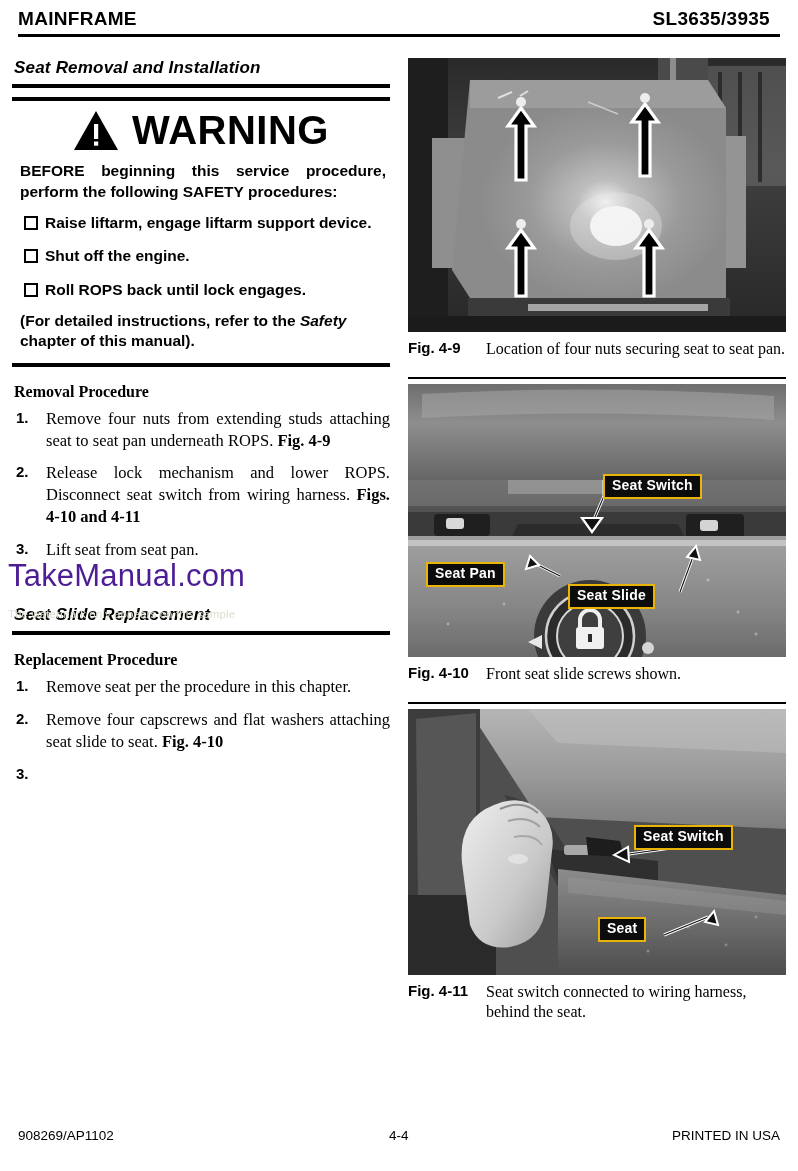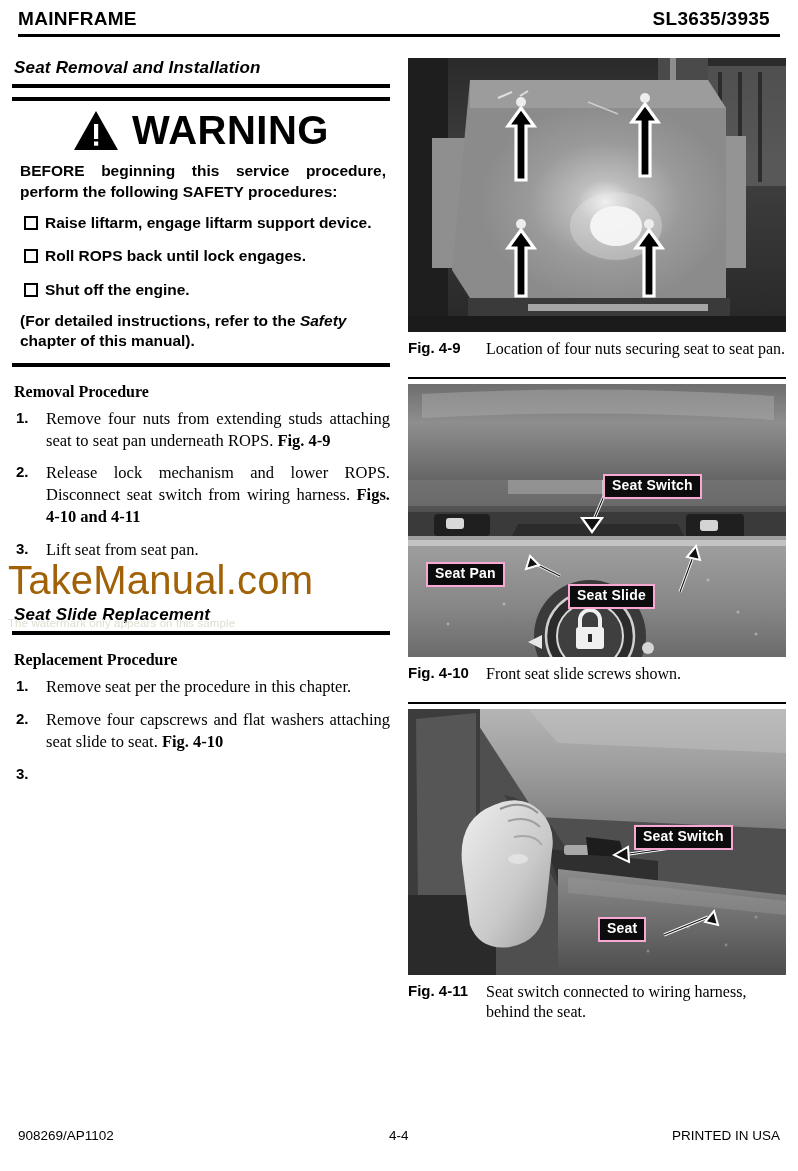--- a/index.html
+++ b/index.html
@@ -194,22 +194,22 @@
   .watermark {
     position: absolute;
     left: 8px;
     top: 560px;
     width: 330px;
     pointer-events: none;
     user-select: none;
   }
   .watermark .wm-main {
     font-family: "Liberation Sans", sans-serif;
-    font-size: 40px;
-    color: #a16207;
+    font-size: 31px;
+    color: #4c1d95;
     letter-spacing: 0.2px;
     line-height: 1;
   }
   .watermark .wm-sub {
     font-family: "Liberation Sans", sans-serif;
     font-size: 11.5px;
     color: #dde0cf;
     margin-top: 17px;
     letter-spacing: 0.1px;
   }
@@ -251,21 +251,21 @@
 
   
   .callout {
     position: absolute;
     font-family: "Liberation Sans", sans-serif;
     font-weight: bold;
     font-size: 14px;
     letter-spacing: 0.2px;
     color: #fff;
     background: #0c0c0c;
-    border: 2px solid #f9a8d4;
+    border: 2px solid #eab308;
     padding: 2px 7px 3px 7px;
     white-space: nowrap;
     line-height: 1.12;
   }
 
   
   .page-footer {
     position: absolute;
     left: 18px;
     top: 1128px;
@@ -305,25 +305,25 @@
 
     <div class="warn-body">BEFORE beginning this service procedure, perform the following SAFETY procedures:</div>
 
     <div class="warn-list">
       <div class="warn-item">
         <span class="cbox"></span>
         <span>Raise liftarm, engage liftarm support device.</span>
       </div>
       <div class="warn-item">
         <span class="cbox"></span>
-        <span>Roll ROPS back until lock engages.</span>
+        <span>Shut off the engine.</span>
       </div>
       <div class="warn-item">
         <span class="cbox"></span>
-        <span>Shut off the engine.</span>
+        <span>Roll ROPS back until lock engages.</span>
       </div>
     </div>
 
     <div class="warn-note"><span>(For detailed instructions, refer to the </span><i>Safety</i><span> chapter of this manual).</span></div>
 
     <div class="rule-close"></div>
   </div>
 
   <div class="proc-head">Removal Procedure</div>
   <div class="steps">

